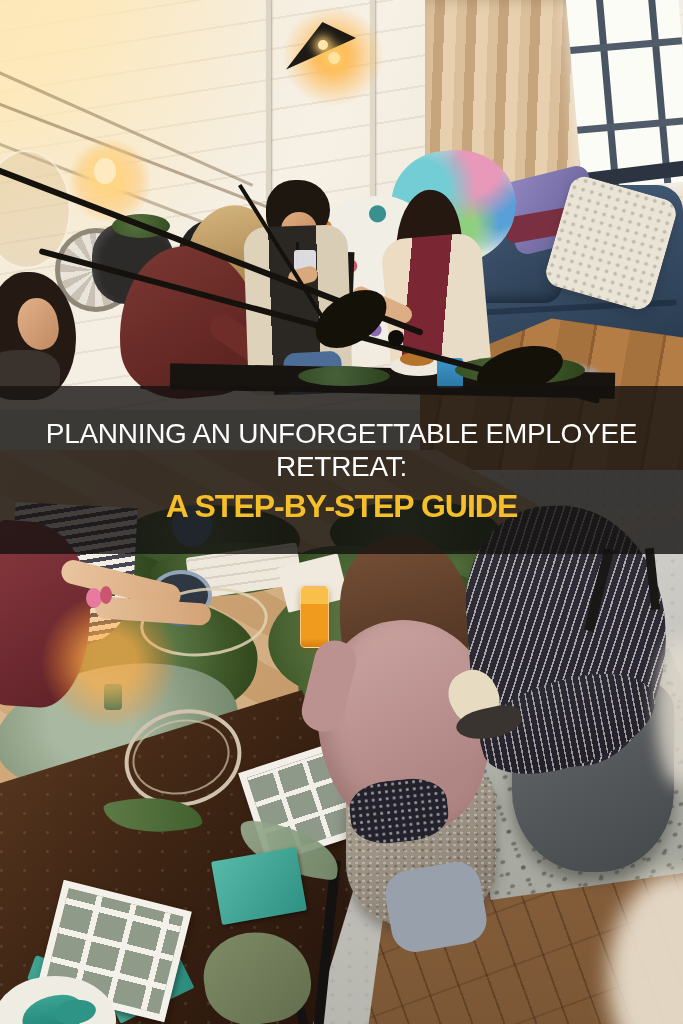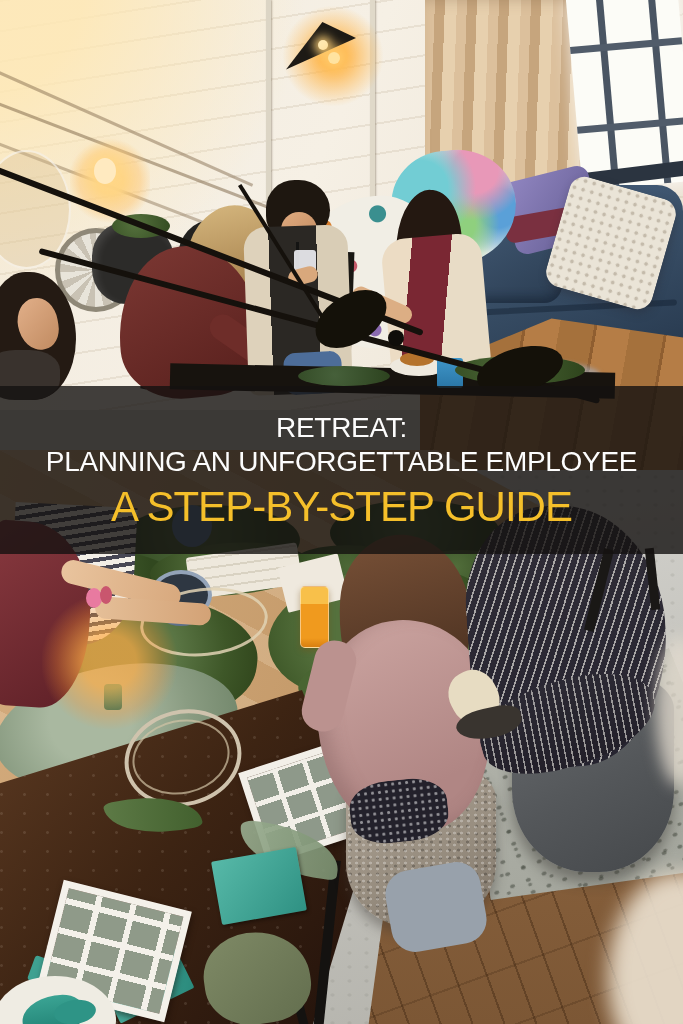--- a/index.html
+++ b/index.html
@@ -229,21 +229,21 @@
   .chair-frame-r1{left:594px;top:548px;width:10px;height:84px;background:#1a1816;transform:rotate(14deg);}
   .chair-frame-r2{left:648px;top:548px;width:9px;height:62px;background:#1a1816;transform:rotate(-6deg);}
   .corner-blur{left:608px;top:872px;width:140px;height:210px;border-radius:50% 40% 30% 50%;background:rgba(234,224,206,.92);filter:blur(10px);}
   .right-edge-light{left:656px;top:636px;width:46px;height:150px;border-radius:50%;background:rgba(226,219,206,.8);filter:blur(8px);}
 
   
   .banner{left:0;top:386px;width:683px;height:168px;background:var(--overlay,rgba(20,18,16,.8));
     display:flex;flex-direction:column;align-items:center;justify-content:center;z-index:50;padding:0;box-sizing:border-box;}
   .banner-title{color:var(--title-color,#fdfdfd);font-size:28px;font-weight:500;letter-spacing:-.3px;
     line-height:1.2;text-align:center;max-width:648px;}
-  .banner-subtitle{color:var(--subtitle-color,#f5bf2a);font-size:42px;font-weight:400;letter-spacing:-1px;
+  .banner-subtitle{color:var(--subtitle-color,#f5bf2a);font-size:32px;font-weight:700;letter-spacing:-1px;
     line-height:1.05;text-align:center;margin-top:6px;}
 
   
   .logo{left:574px;top:964px;display:flex;align-items:center;gap:8px;z-index:60;}
   .logo-icon{width:34px;height:34px;flex:0 0 auto;opacity:.95;}
   .logo-text{display:flex;flex-direction:column;color:var(--logo-color,#fff);font-weight:700;font-size:14px;
     letter-spacing:1.2px;line-height:1.08;opacity:.95;}
 </style>
 </head>
 <body>
@@ -374,19 +374,19 @@
   <div class="ab striped-top"></div>
   <div class="ab ruffle1"></div>
   <div class="ab cream-cuff"></div>
   <div class="ab black-shoe"></div>
   <div class="ab chair-frame-r1"></div>
   <div class="ab chair-frame-r2"></div>
   <div class="ab corner-blur"></div>
   <div class="ab right-edge-light"></div>
 
   <div class="ab banner">
+    <div class="banner-title">PLANNING AN UNFORGETTABLE EMPLOYEE</div>
     <div class="banner-title">RETREAT:</div>
-    <div class="banner-title">PLANNING AN UNFORGETTABLE EMPLOYEE</div>
     <div class="banner-subtitle">A STEP-BY-STEP GUIDE</div>
   </div>
 
 
 </div>
 
 </body></html>

